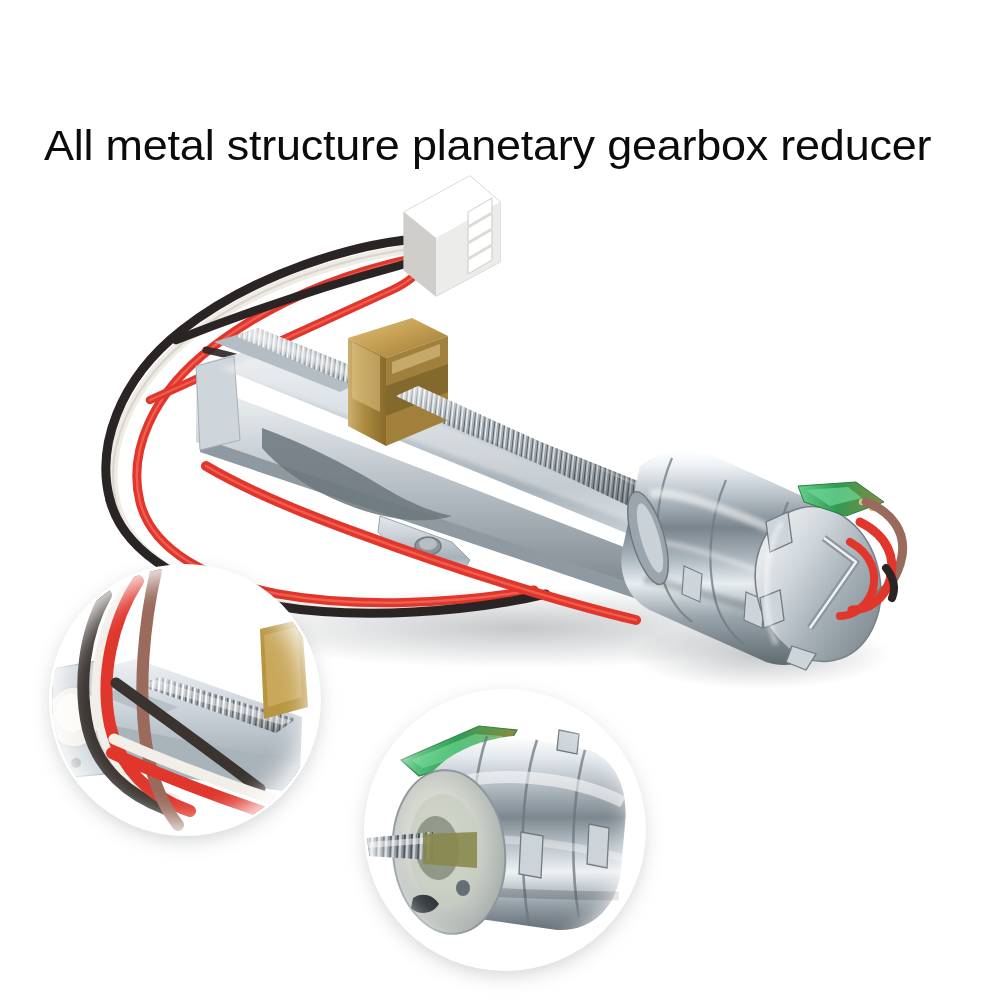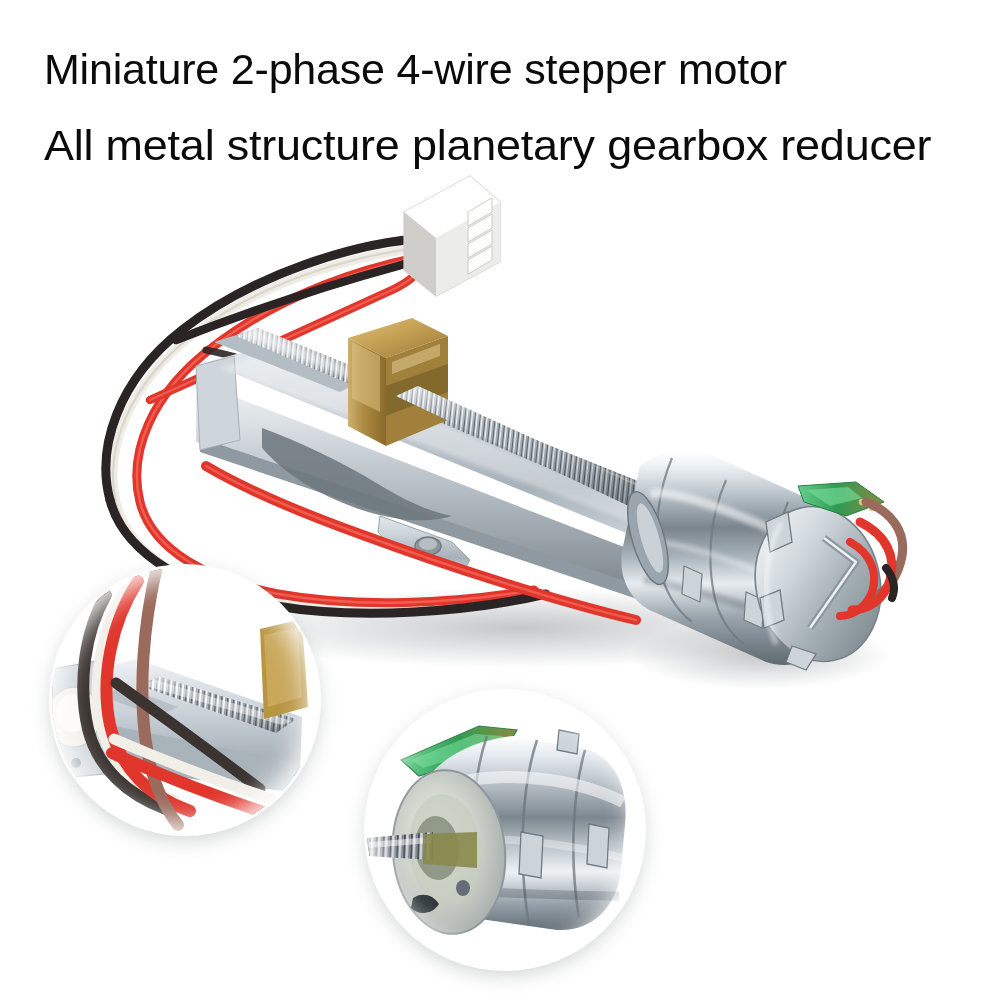--- a/index.html
+++ b/index.html
@@ -67,21 +67,20 @@
     position: absolute;
     left: 0; top: 0;
     width: 100%; height: 100%;
   }
 </style>
 </head>
 <body>
 
 <div id="stage">
 
-  <div class="headline" id="line1">Miniature 2-phase 4-wire stepper motor</div>
   <div class="headline" id="line2">All metal structure planetary gearbox reducer</div>
 
   <svg class="photo-layer" id="main-photo" style="left:0; top:150px; width:1001px; height:560px;" viewBox="0 0 1001 560" xmlns="http://www.w3.org/2000/svg">
     <defs>
 
       <linearGradient id="gChromeV" x1="0" y1="0" x2="0" y2="1">
         <stop offset="0" stop-color="#ffffff"></stop>
         <stop offset="0.07" stop-color="#eef2f5"></stop>
         <stop offset="0.20" stop-color="#bcc5cc"></stop>
         <stop offset="0.36" stop-color="#79848d"></stop>

